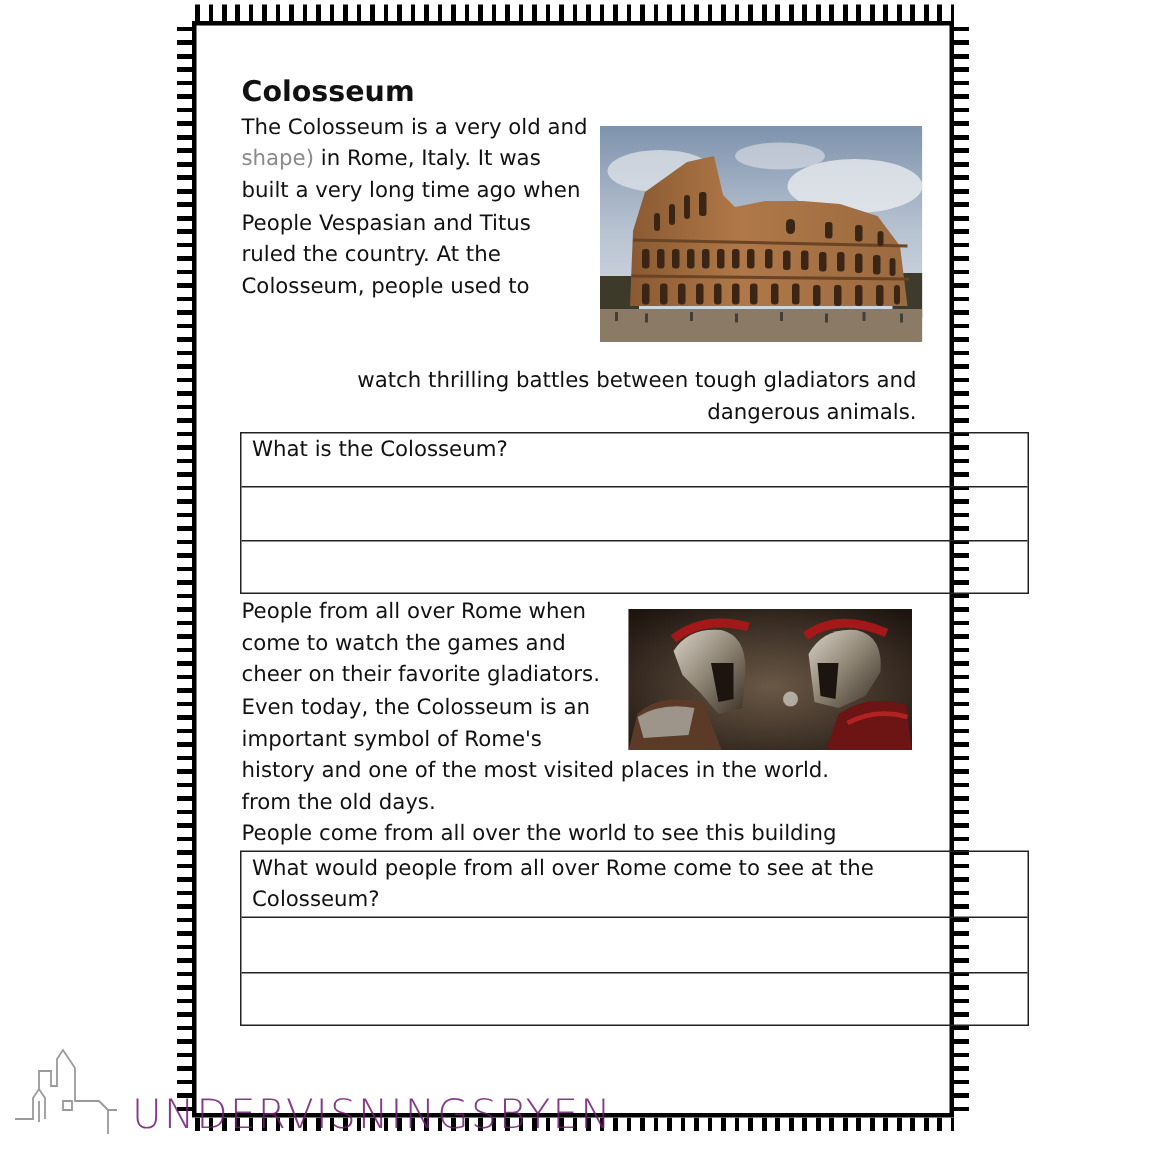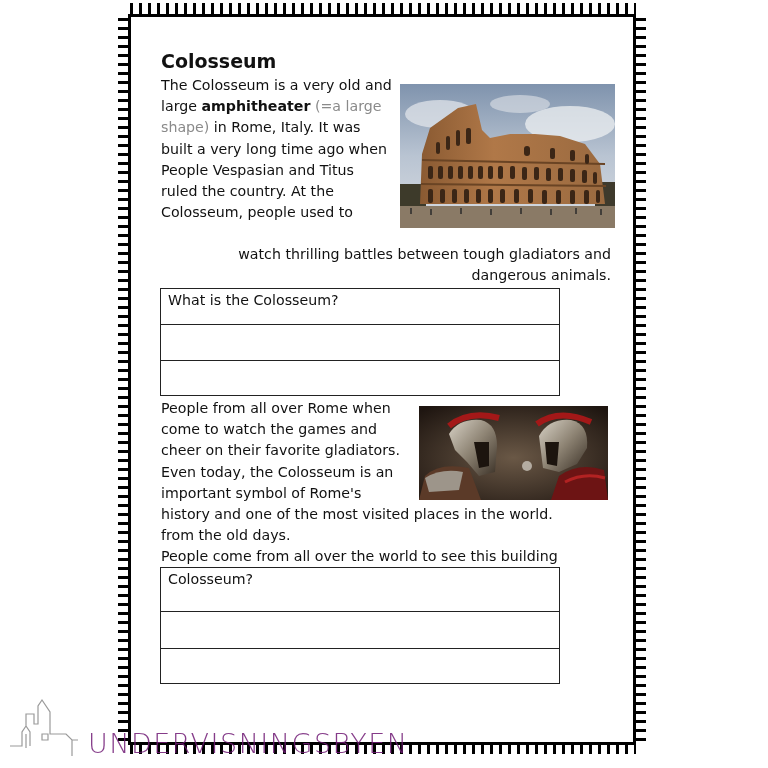--- a/index.html
+++ b/index.html
@@ -20,21 +20,21 @@
            letter-spacing:0px; margin:0; color:#111; }
   .para { position:absolute; font-size:14.2px; line-height:21.2px; margin:0; color:#111; }
   .p1 { left:161px; top:75px; width:238px; }
   .p1-tail { left:161px; top:244px; width:450px;text-align:right; }
   .gloss { color:#8a8a8a; }
   .bold { font-weight:bold; }
 
   .img-colosseum { position:absolute; left:400px; top:84px; width:215px; height:144px; overflow:hidden; }
   .img-gladiators { position:absolute; left:419px; top:406px; width:189px; height:94px; overflow:hidden; background:#2a1e16; }
 
-  .qbox { position:absolute; left:160px; width:400px; border:1.5px solid #222; box-sizing:border-box; }
+  .qbox { position:absolute; left:160px; width:526px; border:1.5px solid #222; box-sizing:border-box; }
   .qbox .row { border-bottom:1.5px solid #222; box-sizing:border-box; }
   .qbox .row:last-child { border-bottom:none; }
   .qtext { font-size:14.2px; line-height:21px; padding:1px 7px; color:#111; }
   .q1 { top:288px; height:108px; }
   .q1 .r1 { height:36px; } .q1 .r2 { height:36px; } .q1 .r3 { height:33px; }
   .q2 { top:567px; height:117px; }
   .q2 .r1 { height:44px; } .q2 .r2 { height:37px; } .q2 .r3 { height:33px; }
 
   .p2 { left:161px; top:398px; width:250px; }
   .p2-tail { left:161px; top:504px; width:450px; }
@@ -49,21 +49,20 @@
 <div class="ticks ticks-top"></div>
 <div class="ticks ticks-bottom"></div>
 <div class="ticks ticks-left"></div>
 <div class="ticks ticks-right"></div>
 <div class="page-frame"></div>
 
 <h1 class="title">Colosseum</h1>
 
 <div class="para p1">
   <div><span>The Colosseum is a very old and</span></div>
-  <div><span>large </span><span class="bold">amphitheater</span><span class="gloss"> (=a large</span></div>
   <div><span class="gloss">shape)</span><span> in Rome, Italy. It was</span></div>
   <div><span>built a very long time ago when</span></div>
   <div><span>People Vespasian and Titus</span></div>
   <div><span>ruled the country. At the</span></div>
   <div><span>Colosseum, people used to</span></div>
 </div>
 <div class="para p1-tail">
   <div>watch thrilling battles between tough gladiators and</div>
   <div>dangerous animals.</div>
 </div>
@@ -192,20 +191,21 @@
     <path d="M120 30 Q130 12 152 14 Q170 18 168 42 L158 58 L140 66 L124 62 Z" fill="url(#metal)"></path>
     <path d="M126 36 L140 36 L138 60 L128 58 Z" fill="#1c140e"></path>
     <path d="M132 94 L140 70 Q160 56 185 64 L189 94 Z" fill="#6d1414"></path>
     <path d="M146 76 Q165 66 186 72" stroke="#b22222" stroke-width="3" fill="none"></path>
   </svg>
 </div>
 
 <div class="qbox q2">
   <div class="row r1">
     <div class="qtext">
+      <div>What would people from all over Rome come to see at the</div>
       <div>Colosseum?</div>
     </div>
   </div>
   <div class="row r2"></div>
   <div class="row r3"></div>
 </div>
 
 <div class="watermark">
   <svg width="80" height="66" viewBox="0 0 80 66">
     <path d="M2 52 L14 52 L14 38 L18 32 L22 38 L22 52 M18 32 L18 20 L26 20 L26 30 L30 30 L30 12 L34 6 L42 18 L42 40 L58 40 L64 46 L70 46 M64 46 L64 62 M34 40 L40 40 L40 46 L34 46 Z M18 40 L18 54" stroke="#9a9a9a" stroke-width="1.2" fill="none"></path>

